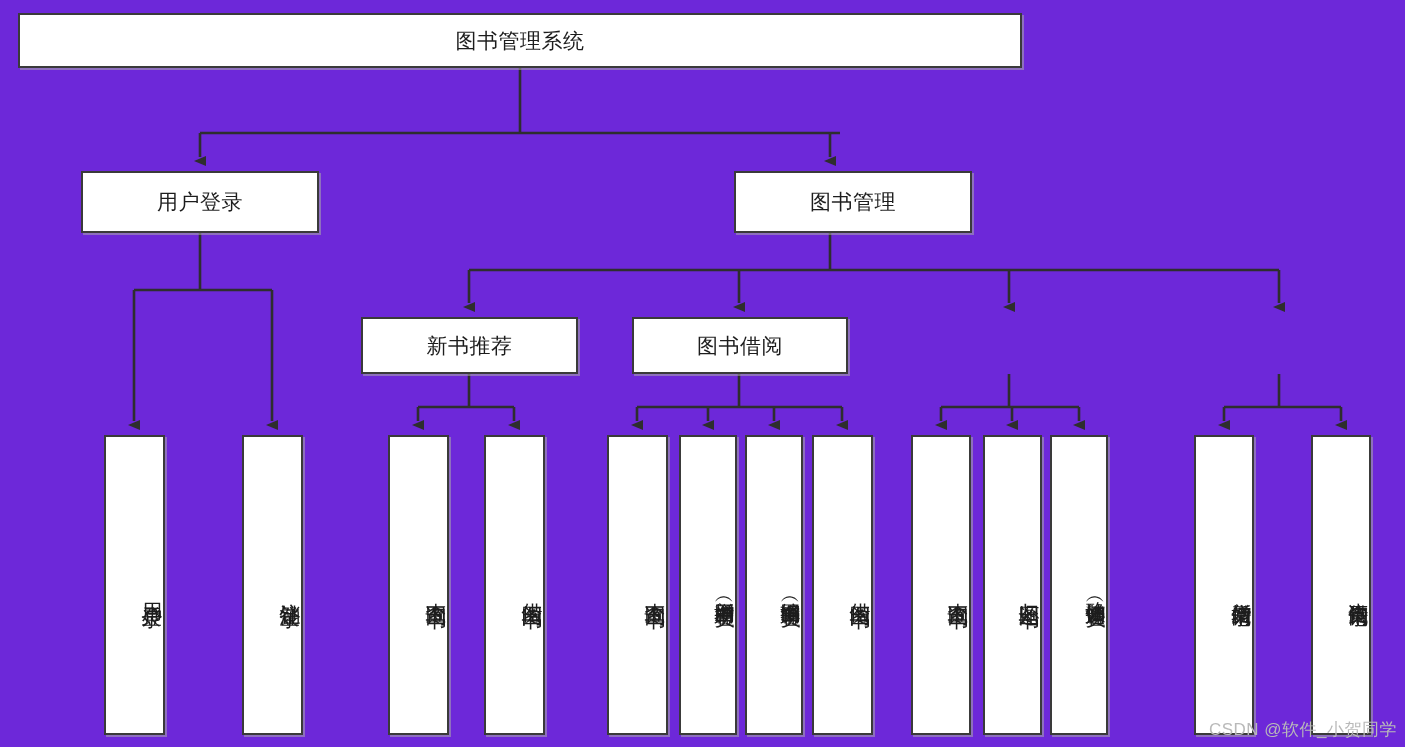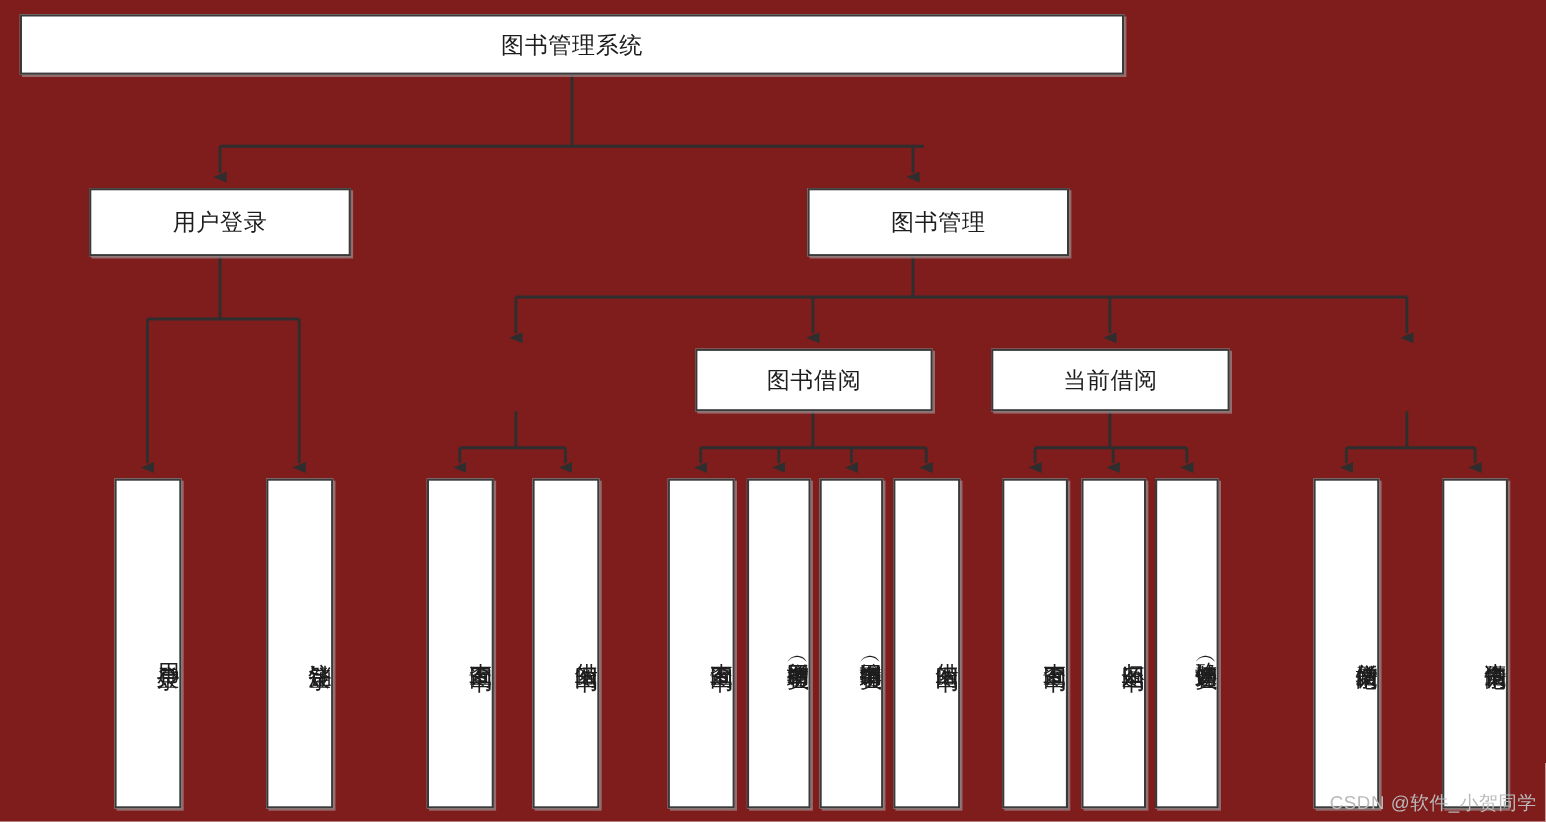--- a/index.html
+++ b/index.html
@@ -4,21 +4,21 @@
 <style>
   html, body {
     margin: 0;
     padding: 0;
     background: #ffffff;
   }
   #stage {
     position: relative;
     width: 1405px;
     height: 747px;
-    background: #7f1d1d;
+    background: #6d28d9;
     font-family: "Liberation Sans", "DejaVu Sans", sans-serif;
     overflow: hidden;
     text-decoration: underline;
   }
   #wires {
     position: absolute;
     left: 0;
     top: 0;
     width: 1405px;
     height: 747px;
@@ -117,22 +117,22 @@
       <path d="M1224,407 L1224,421" marker-end="url(#arrow)"></path>
       <path d="M1341,407 L1341,421" marker-end="url(#arrow)"></path>
     </g>
   </svg>
 
   <div class="node horiz" style="left: 18px; top: 13px; width: 1004px; height: 55px;">图书管理系统</div>
 
   <div class="node horiz" style="left: 81px; top: 171px; width: 238px; height: 62px;">用户登录</div>
   <div class="node horiz" style="left: 711px; top: 171px; width: 238px; height: 62px; margin-left: 23px;">图书管理</div>
 
+  <div class="node horiz" style="left: 361px; top: 317px; width: 217px; height: 57px;">新书推荐</div>
   <div class="node horiz" style="left: 632px; top: 317px; width: 216px; height: 57px;">图书借阅</div>
-  <div class="node horiz" style="left: 901px; top: 317px; width: 217px; height: 57px;">当前借阅</div>
 
   <div class="node vert" style="left: 104px; top: 435px; width: 61px; height: 300px;">用户登录</div>
   <div class="node vert" style="left: 242px; top: 435px; width: 61px; height: 300px;">注销登录</div>
   <div class="node vert" style="left: 388px; top: 435px; width: 61px; height: 300px;">查询图书</div>
   <div class="node vert" style="left: 484px; top: 435px; width: 61px; height: 300px;">借阅图书</div>
   <div class="node vert" style="left: 607px; top: 435px; width: 61px; height: 300px;">查询图书</div>
   <div class="node vert tall-text" style="left: 679px; top: 435px; width: 58px; height: 300px;">新增图书（管理员）</div>
   <div class="node vert tall-text" style="left: 745px; top: 435px; width: 58px; height: 300px;">编辑图书（管理员）</div>
   <div class="node vert" style="left: 812px; top: 435px; width: 61px; height: 300px;">借阅图书</div>
   <div class="node vert" style="left: 911px; top: 435px; width: 60px; height: 300px;">查询图书</div>

